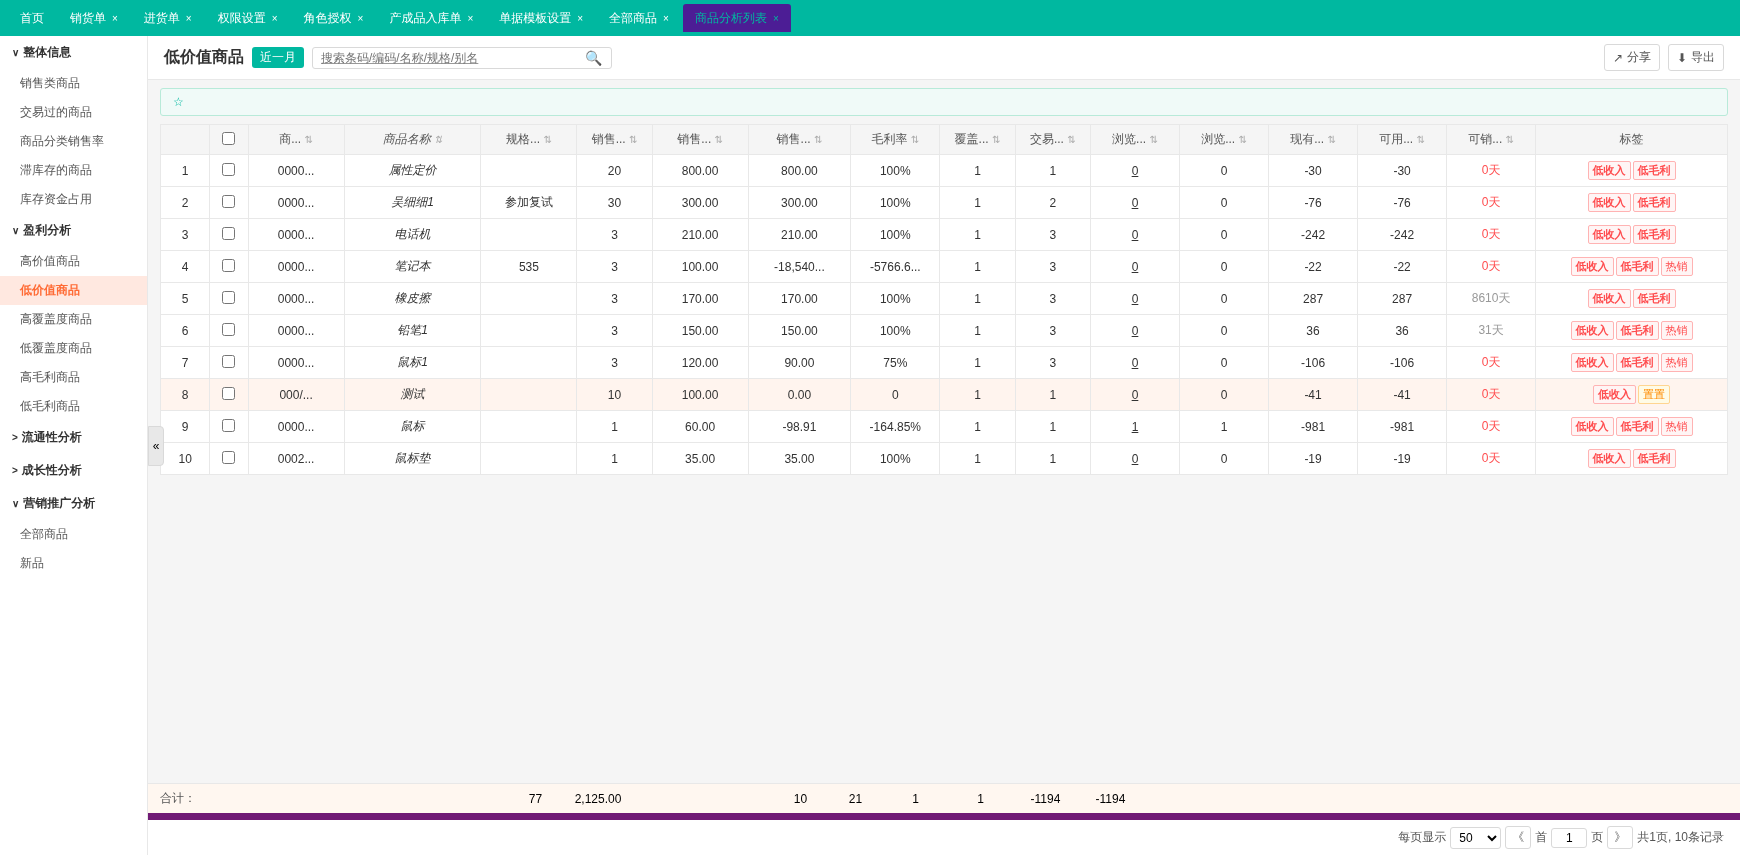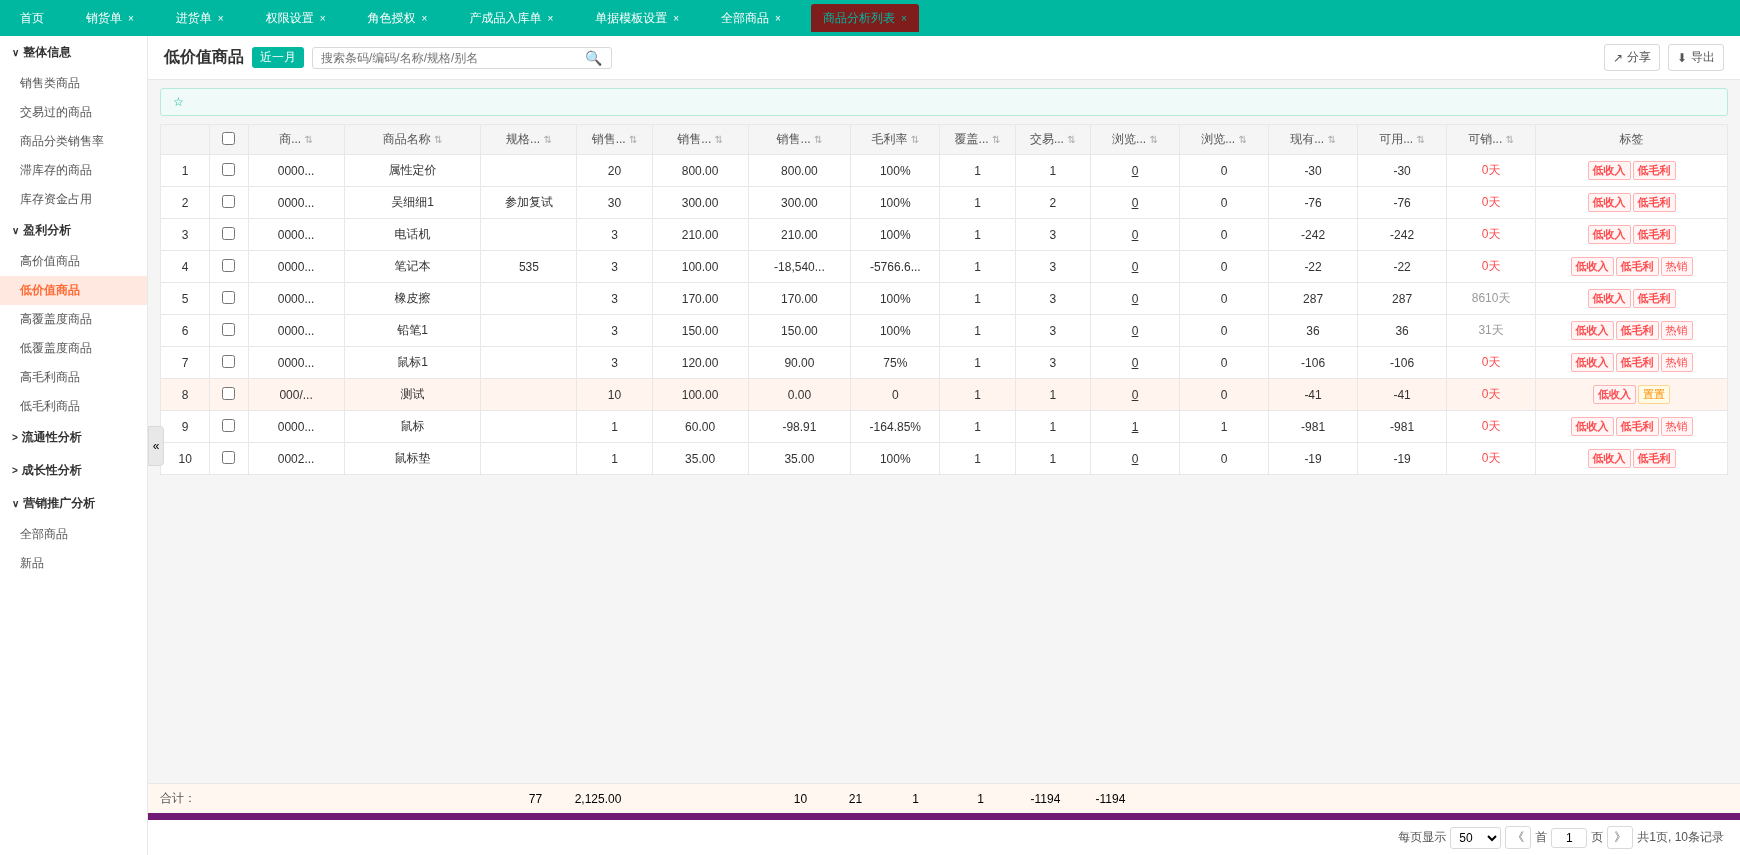--- a/index.html
+++ b/index.html
@@ -2,28 +2,28 @@
 <html><head>
   <meta charset="utf-8">
   <style>
     * { box-sizing: border-box; margin: 0; padding: 0; font-family: 'Microsoft YaHei', Arial, sans-serif; font-size: 12px; }
     body { background: #f5f5f5; overflow: hidden; width: 1740px; height: 855px; }
 
     
     .top-nav {
       display: flex; align-items: center;
       background: #00b8a0; height: 36px; padding: 0 8px;
-      color: #fff; gap: 18px; flex-shrink: 0;
+      color: #fff; gap: 2px; flex-shrink: 0;
     }
     .nav-item {
       padding: 0 12px; height: 28px; display: flex; align-items: center;
       cursor: pointer; white-space: nowrap; border-radius: 3px;
       color: #fff; gap: 4px;
     }
-    .nav-item.active { background: #7f1d1d; color: #00b8a0; border-radius: 3px 3px 0 0; }
+    .nav-item.active { background: #4c1d95; color: #00b8a0; border-radius: 3px 3px 0 0; }
     .nav-item .close-x { font-size: 10px; color: inherit; margin-left: 2px; }
 
     
     .main-layout {
       display: flex; height: calc(855px - 36px);
     }
 
     
     .sidebar {
       width: 148px; background: #fff; border-right: 1px solid #e8e8e8;
@@ -55,21 +55,21 @@
     .time-filter-btn {
       background: #00b8a0; color: #fff; border: none; border-radius: 3px;
       padding: 2px 8px; cursor: pointer; font-size: 12px;
     }
     .search-box {
       display: flex; align-items: center; border: 1px solid #d9d9d9;
       border-radius: 3px; padding: 2px 8px; background: #fff; gap: 4px;
       flex: 1; max-width: 300px;
     }
     .search-box input {
-      border: none; outline: none; font-size: 12px; color: #999; flex: 1;
+      border: none; outline: none; font-size: 12px; color: #999; flex: 1; text-decoration: underline;
     }
     .search-icon { color: #ff6b35; font-size: 14px; cursor: pointer; }
     .header-actions { margin-left: auto; display: flex; gap: 8px; }
     .action-btn {
       display: flex; align-items: center; gap: 4px; cursor: pointer;
       color: #555; padding: 4px 8px; border: 1px solid #d9d9d9;
       border-radius: 3px; background: #fff;
     }
 
     
@@ -146,21 +146,21 @@
       position: absolute; left: 148px; top: 50%; transform: translateY(-50%);
       z-index: 20; border: 1px solid #d9d9d9;
     }
 
     .checkbox-cell { width: 24px; }
     input[type="checkbox"] { cursor: pointer; }
 
     .col-no { width: 36px; }
     .col-cb { width: 28px; }
     .col-code { width: 70px; }
-    .col-name { width: 100px; }
+    .col-name { width: 100px; font-style: italic; }
     .col-spec { width: 70px; }
     .col-sale-qty { width: 55px; }
     .col-sale-amt { width: 70px; }
     .col-sale-avg { width: 75px; }
     .col-margin { width: 65px; }
     .col-cover { width: 55px; }
     .col-trade { width: 55px; }
     .col-browse1 { width: 65px; }
     .col-browse2 { width: 65px; }
     .col-stock { width: 65px; }

